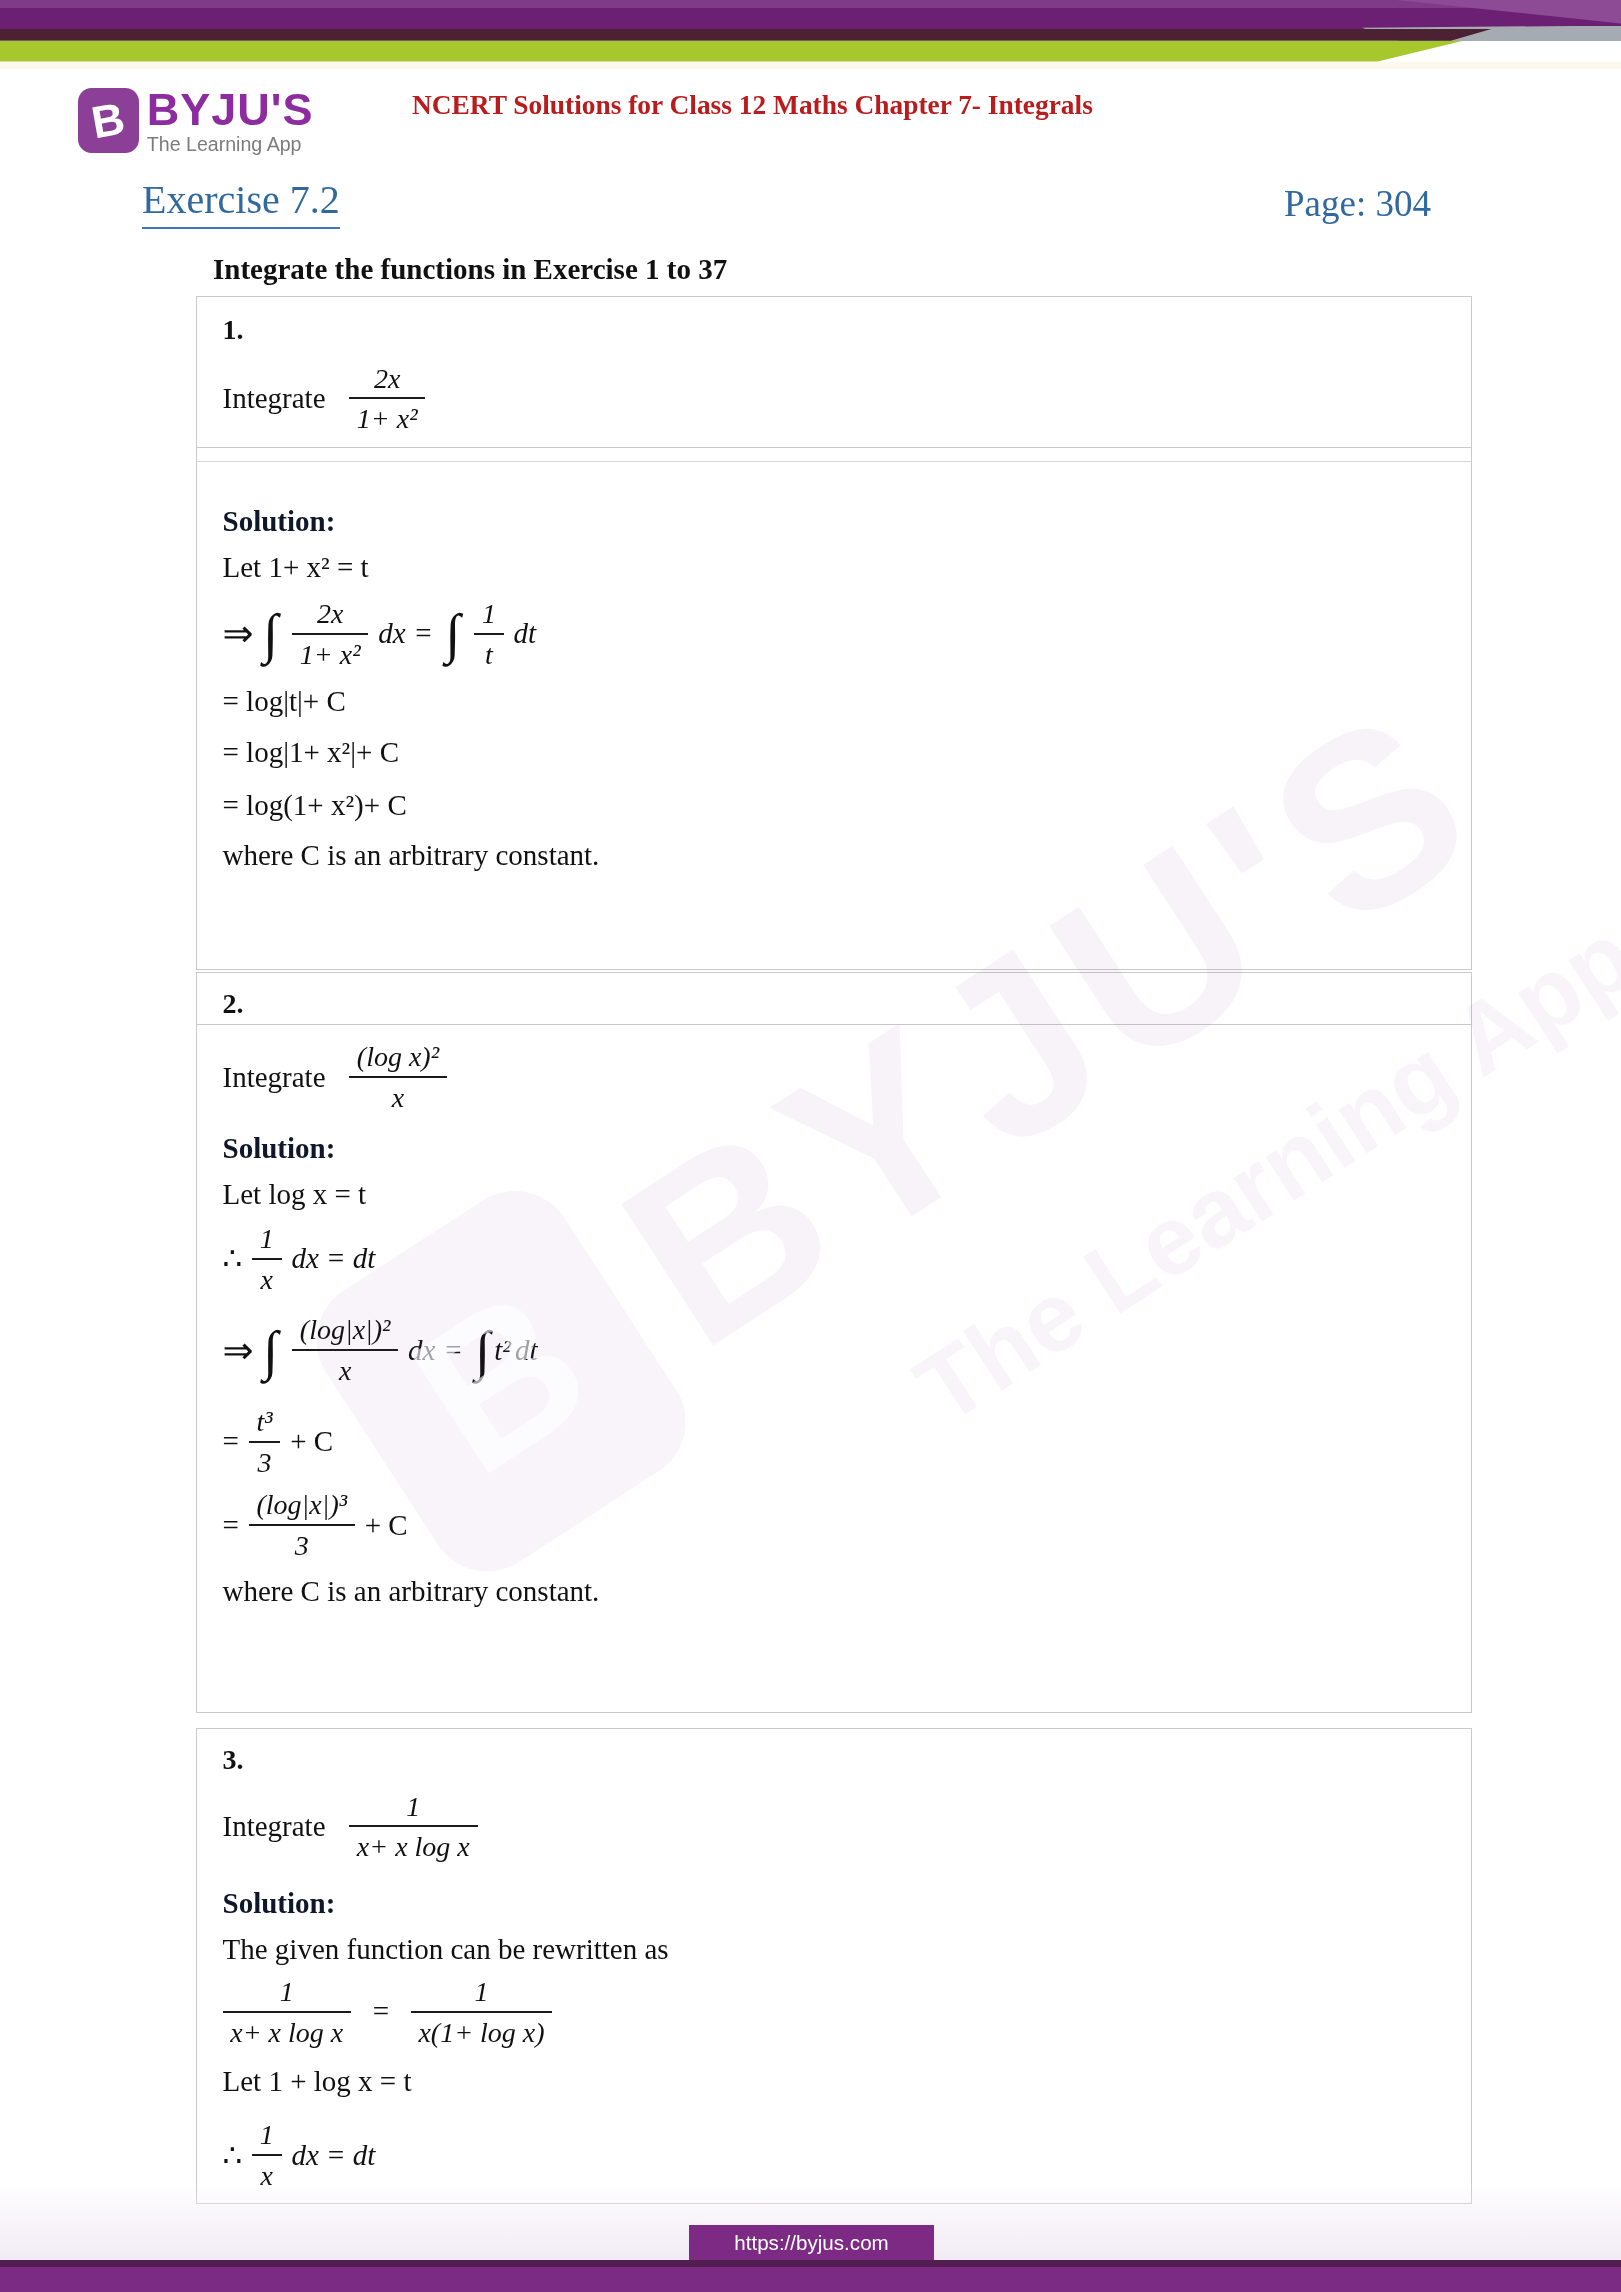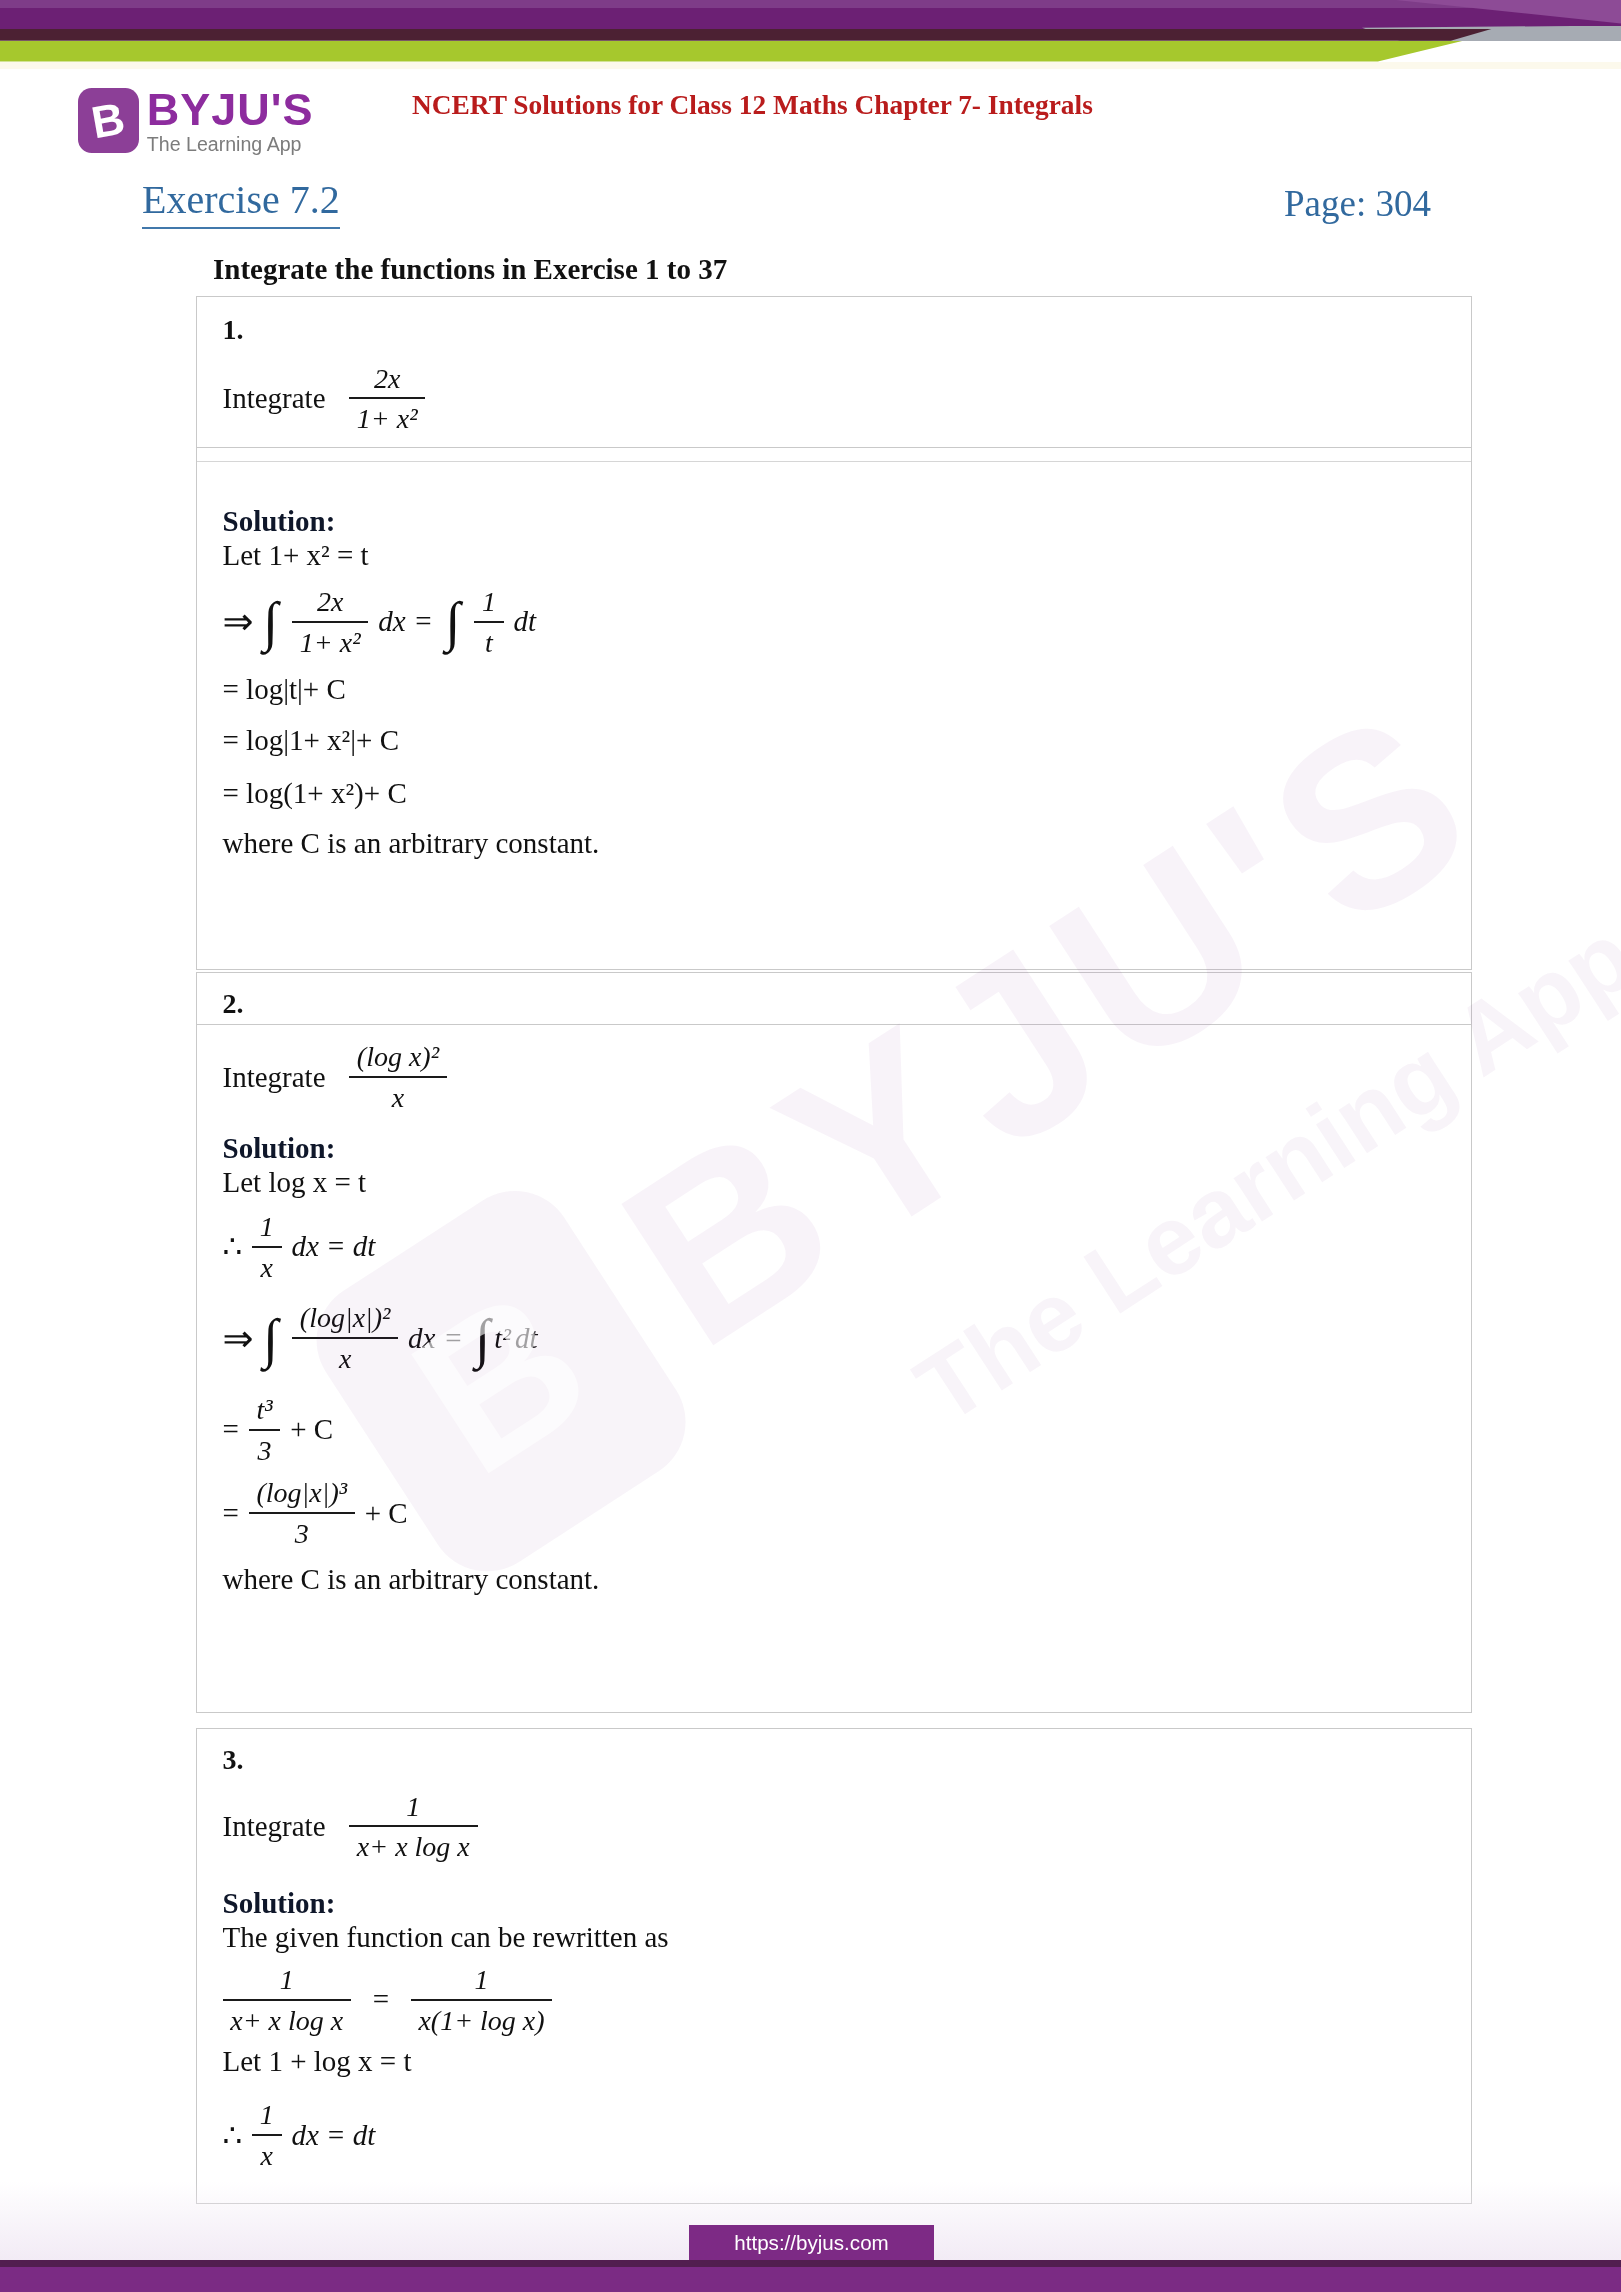--- a/index.html
+++ b/index.html
@@ -47,21 +47,21 @@
   .qsec { border-bottom:1px solid #c9c9c9; padding:15.7px 19.6px 5.9px 25.5px; }
   .strip { height:13.7px; border-bottom:1px solid #d6d6d6; }
   .ssec { padding:43px 19.6px 0 25.5px; }
   .numrow { padding:13.7px 19.6px 3.9px 25.5px; }
   .numrow.lined { border-bottom:1px solid #c9c9c9; }
   .qnum { font-weight:bold; font-size:28px; line-height:33px; }
   .qrow { display:flex; align-items:center; margin-top:9.8px; min-height:86px; font-size:29px; }
   .qrow .lbl { margin-right:13.7px; }
   .pad26 { padding-left:25.5px; padding-right:19.6px; }
   
-  .tline { font-size:29px; line-height:35px; margin-top:0; }
+  .tline { font-size:29px; line-height:35px; margin-top:12px; }
   .sol-label { font-weight:bold; font-size:29px; color:#0f172a; }
   .frac { display:inline-block; vertical-align:middle; text-align:center; margin:0 9.8px; }
   .frac .num { display:block; padding:0 7.8px 2.9px; border-bottom:2px solid #1a1a1a;
     font-size:28px; line-height:33px; font-style:italic; }
   .frac .den { display:block; padding:2.9px 7.8px 0; font-size:28px; line-height:33px; font-style:italic; }
   .mrow { display:flex; align-items:center; font-size:29px; }
   .int { font-size:55px; font-weight:normal; line-height:59px; margin:0 3.9px; }
   .implies { font-size:37px; margin-right:5.9px; }
   .therefore { font-size:31px; margin-right:9.8px; }
   .mit { font-style:italic; }
@@ -222,21 +222,21 @@
         <span class="frac" style="margin-left:0;">
           <span class="num">1</span>
           <span class="den">x+ x log x</span>
         </span>
         <span style="margin:0 11.8px;">=</span>
         <span class="frac">
           <span class="num">1</span>
           <span class="den">x(1+ log x)</span>
         </span>
       </div>
-      <div class="tline" style="margin-top:7px;">Let 1 + log x = t</div>
+      <div class="tline" style="margin-top:15px;">Let 1 + log x = t</div>
       <div class="mrow" style="margin-top:19.6px;">
         <span class="therefore">∴</span>
         <span class="frac" style="margin-left:0;">
           <span class="num">1</span>
           <span class="den">x</span>
         </span>
         <span class="mit">dx = dt</span>
       </div>
     </div>
   </section>

